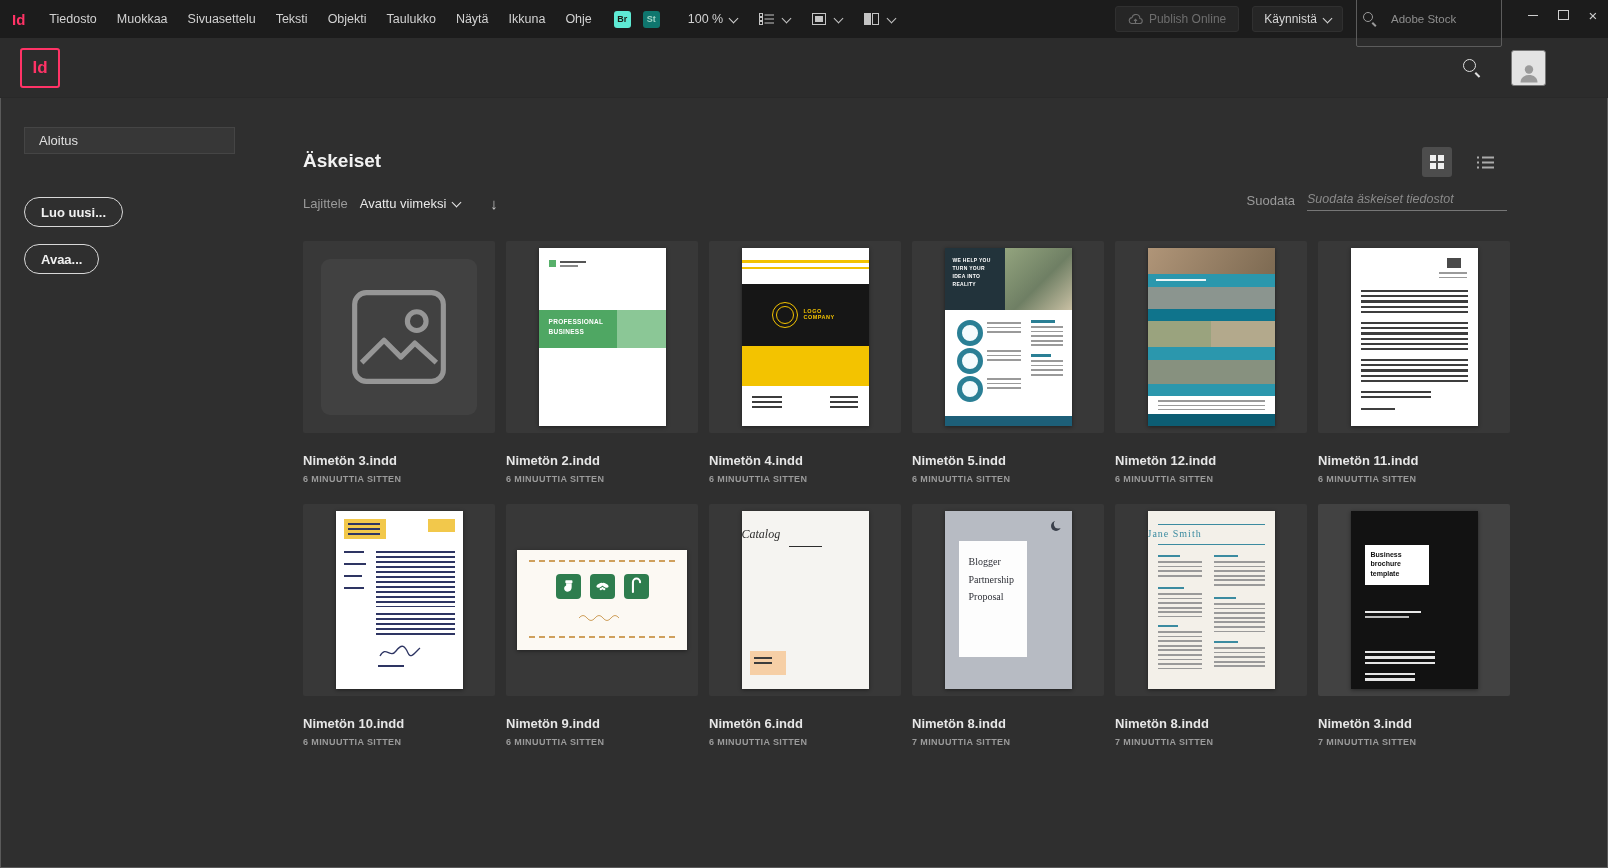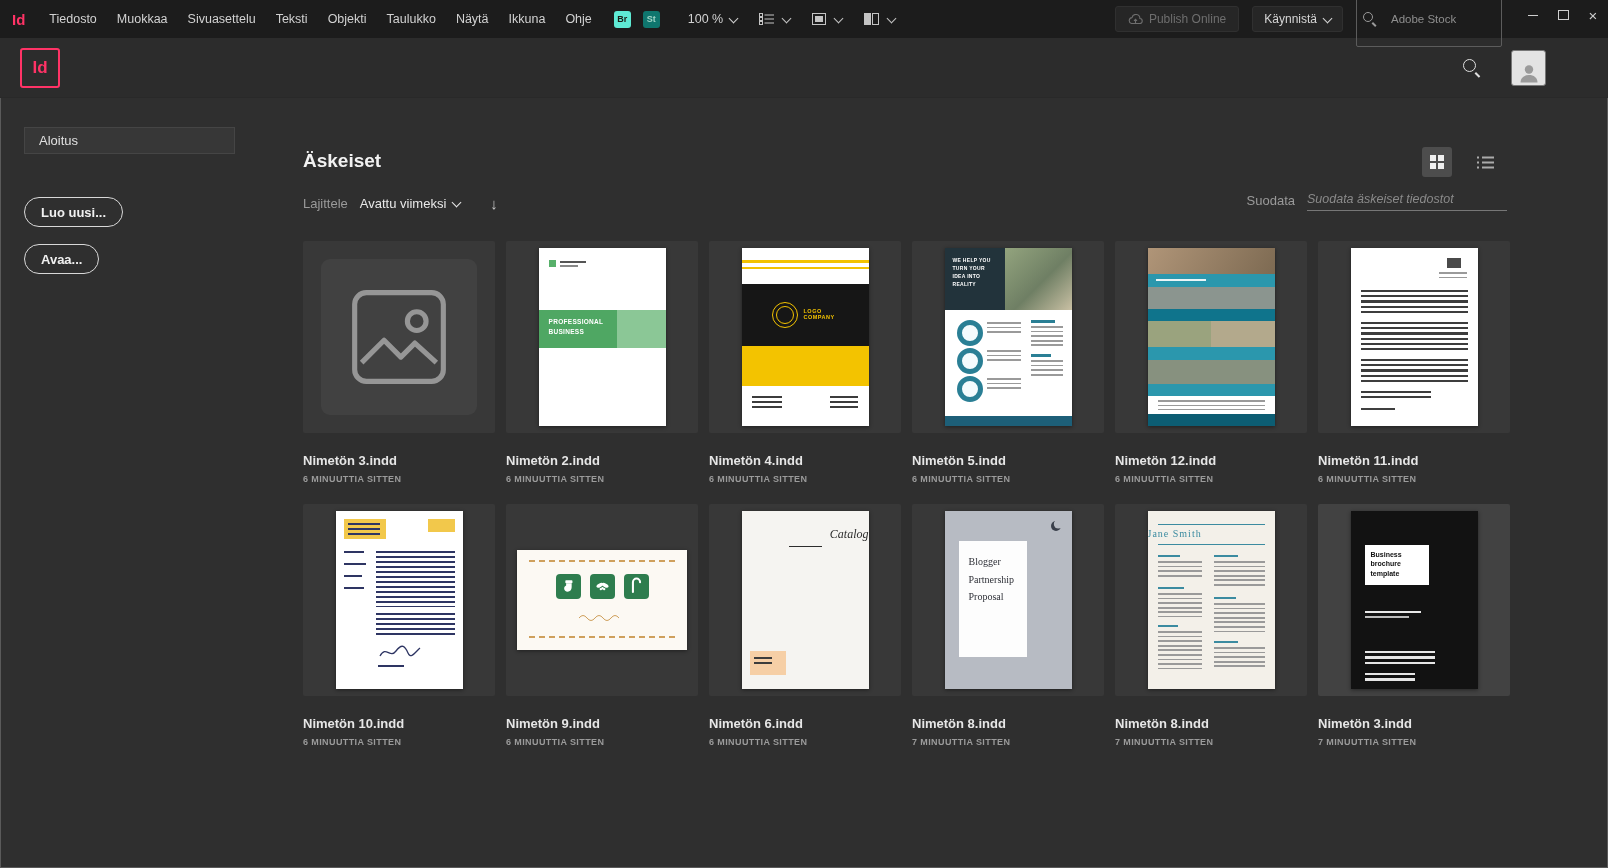--- a/index.html
+++ b/index.html
@@ -375,21 +375,21 @@
           </svg>
         </div>
       </div>
       <div class="fname">Nimetön 9.indd</div>
       <div class="ftime">6 MINUUTTIA SITTEN</div>
     </div>
 
     <div class="card">
       <div class="tile">
         <div class="page" style="background:#f5f4f1">
-          <div class="abs serif" style="left:0;top:16px;width:127px;text-align:right;font-style:italic;font-size:12px;color:#2d2d2d">Catalog</div>
+          <div class="abs serif" style="left:0;top:16px;width:127px;text-align:left;font-style:italic;font-size:12px;color:#2d2d2d">Catalog</div>
           <div class="abs" style="left:47px;top:35px;width:33px;height:1px;background:#2d2d2d"></div>
           <div class="abs" style="left:8px;top:140px;width:36px;height:24px;background:#f6cfa6"></div>
           <div class="abs lines-dark" style="left:12px;top:146px;width:18px;height:9px"></div>
         </div>
       </div>
       <div class="fname">Nimetön 6.indd</div>
       <div class="ftime">6 MINUUTTIA SITTEN</div>
     </div>
 
     <div class="card">

